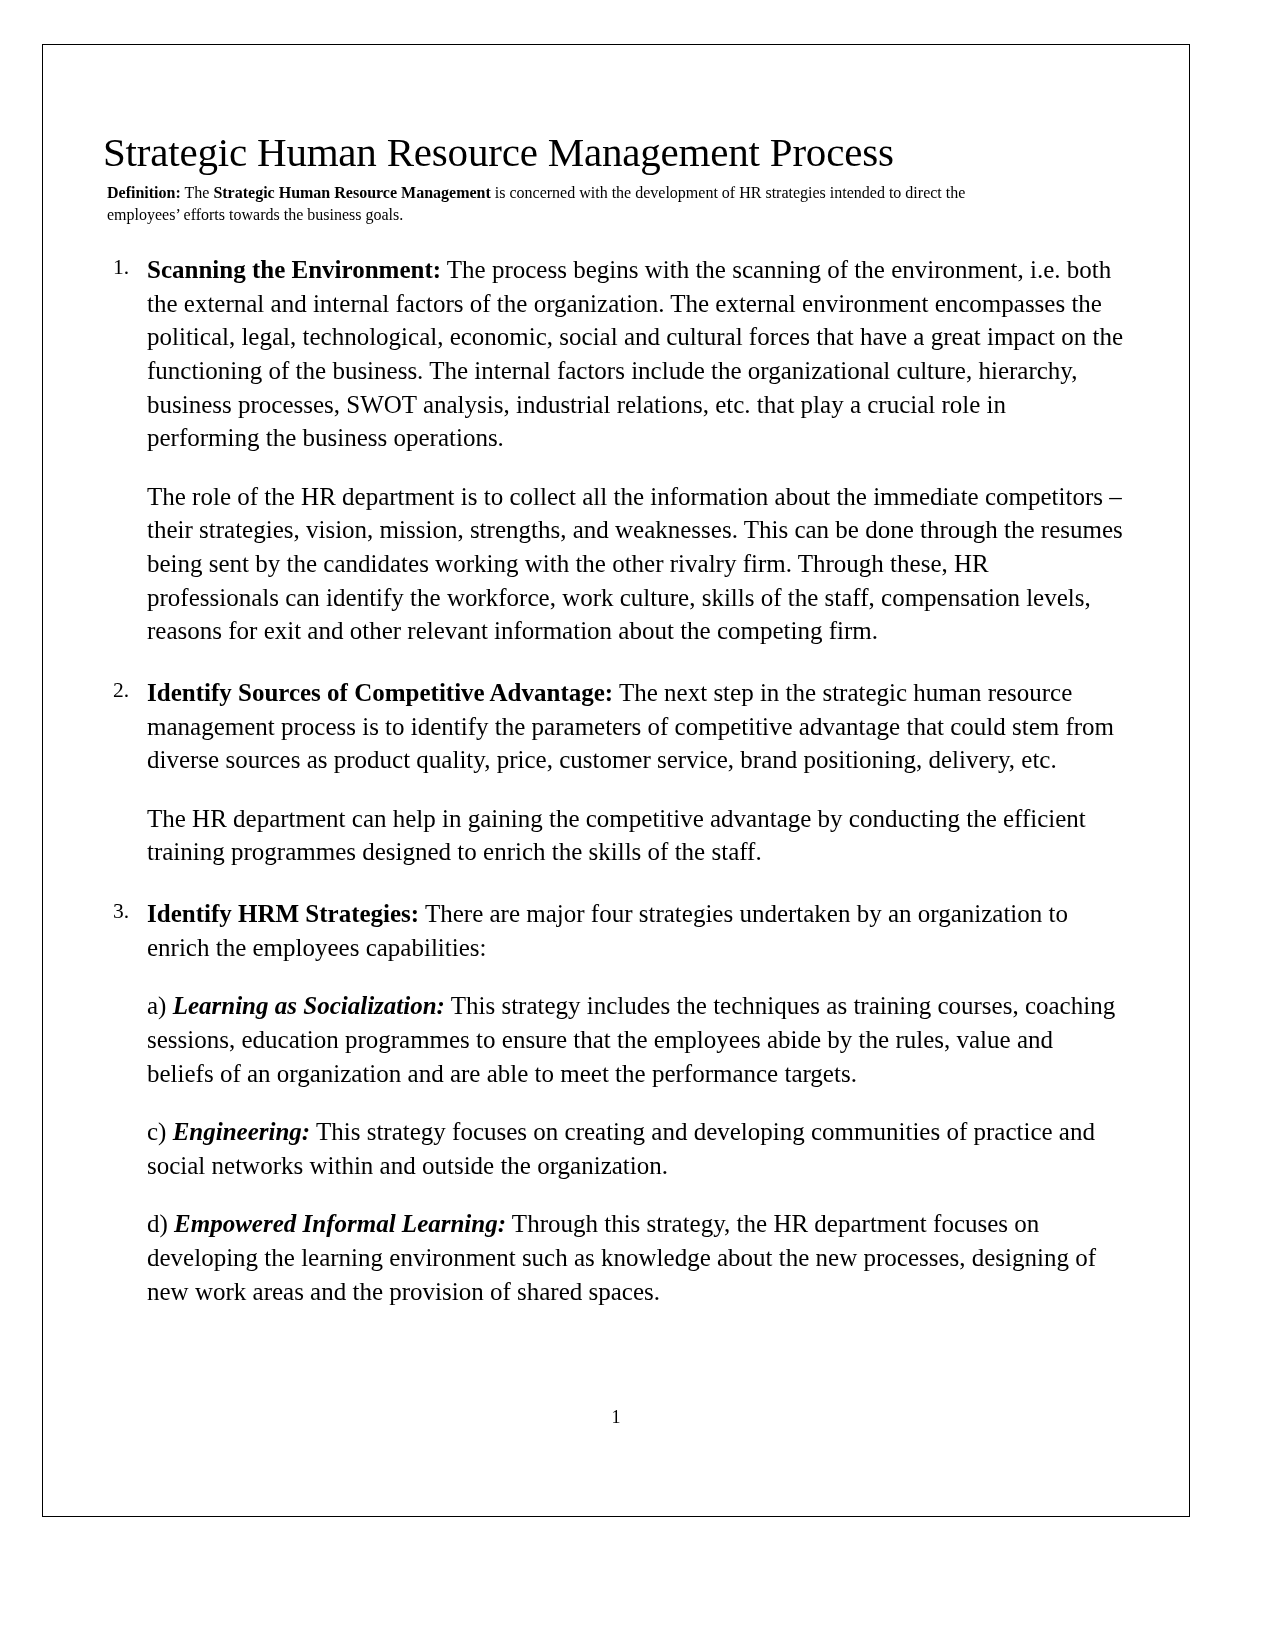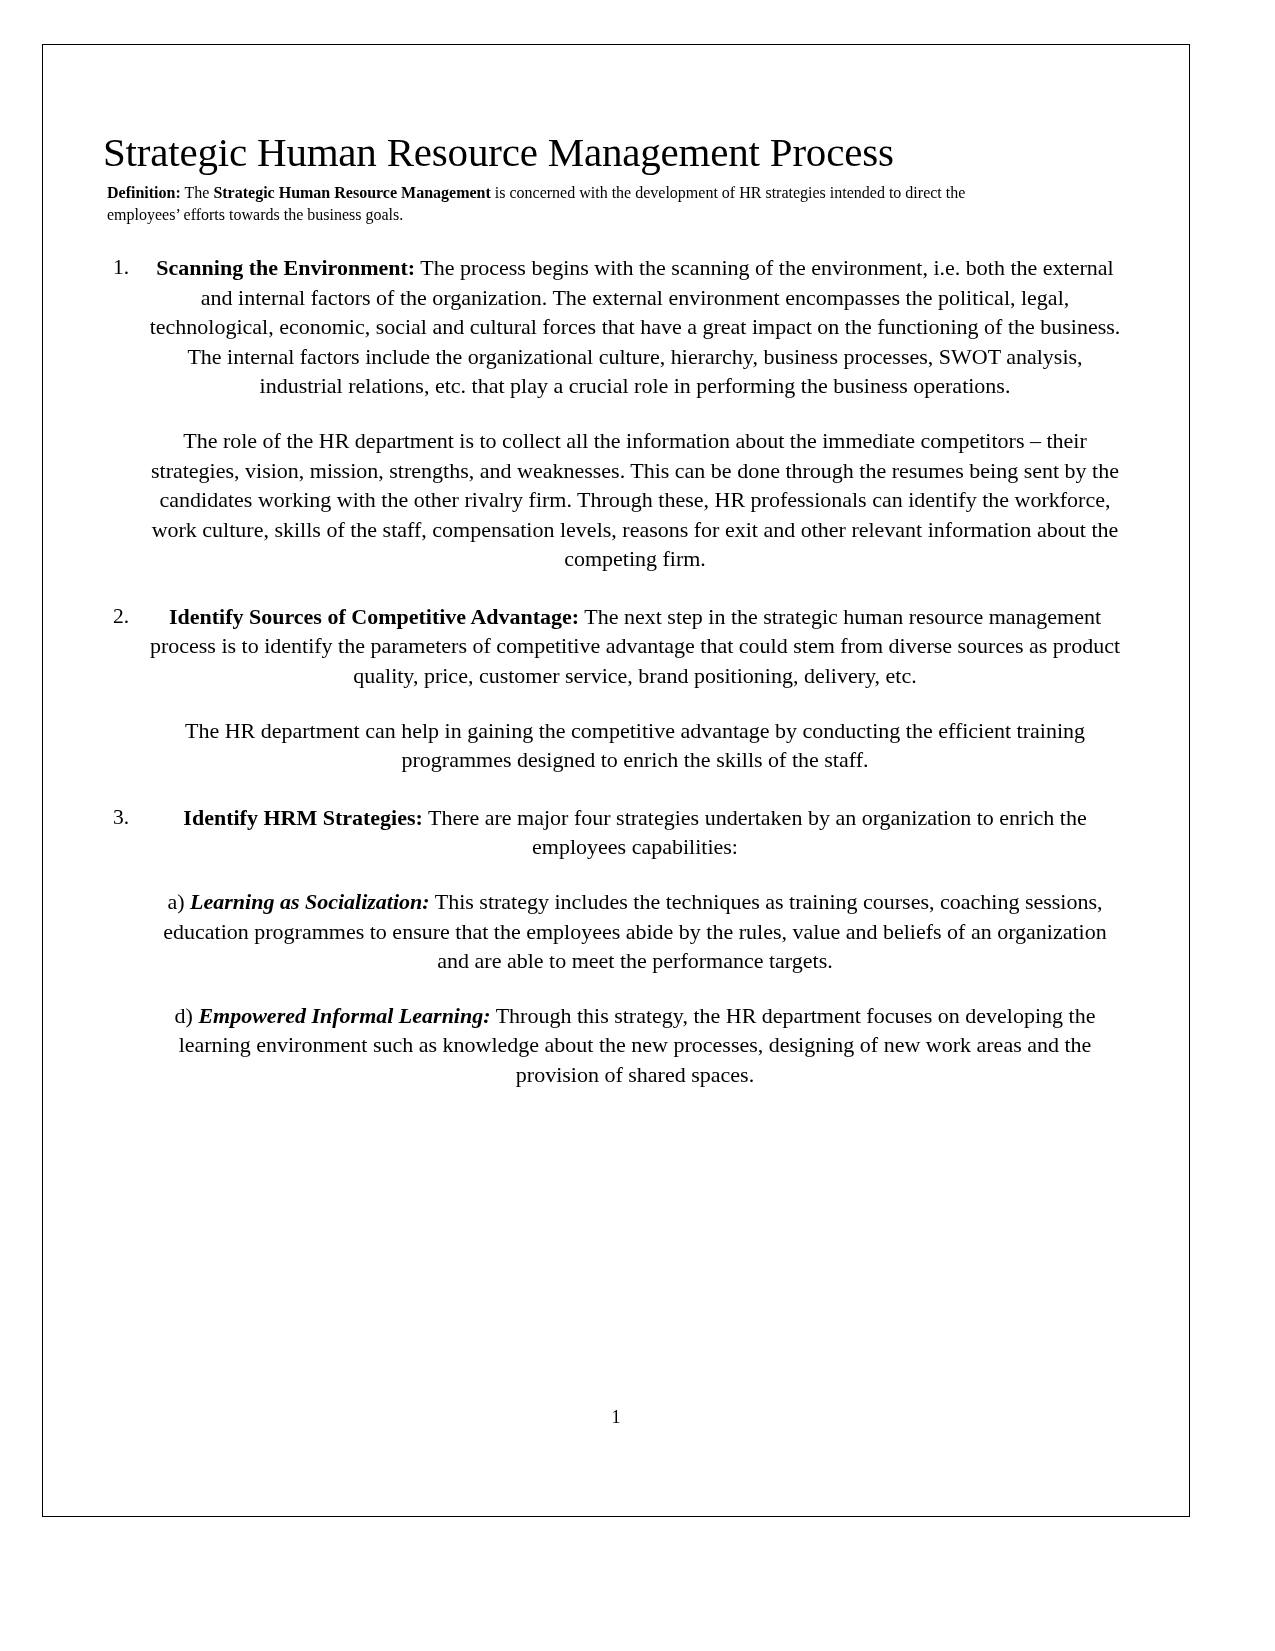--- a/index.html
+++ b/index.html
@@ -67,32 +67,32 @@
   ol.main-list > li::before {
     content: counter(item) ".";
     position: absolute;
     left: 10px;
     top: 0;
     font-size: 21.5px;
     line-height: 1.35;
   }
 
   p.para {
-    font-size: 22px;
+    font-size: 25px;
     line-height: 1.345;
     margin: 0;
-    text-align: center;
+    text-align: left;
   }
 
   p.para + p.para {
     margin-top: 25px;
   }
 
   .sub-list {
-    margin: 8px;
+    margin: 0;
     padding: 0;
     list-style: none;
   }
 
   .sub-list li {
     margin-top: 25px;
   }
 
   .lead {
     font-weight: bold;
@@ -141,20 +141,23 @@
       </li>
 
       <li>
         <p class="para"><span class="lead">Identify HRM Strategies:</span><span> There are major four strategies undertaken by an organization to enrich the employees capabilities:</span></p>
 
         <ul class="sub-list">
           <li>
             <p class="para"><span>a) </span><span class="lead-italic">Learning as Socialization:</span><span> This strategy includes the techniques as training courses, coaching sessions, education programmes to ensure that the employees abide by the rules, value and beliefs of an organization and are able to meet the performance targets.</span></p>
           </li>
           <li>
+            <p class="para"><span>c) </span><span class="lead-italic">Engineering:</span><span> This strategy focuses on creating and developing communities of practice and social networks within and outside the organization.</span></p>
+          </li>
+          <li>
             <p class="para"><span>d) </span><span class="lead-italic">Empowered Informal Learning:</span><span> Through this strategy, the HR department focuses on developing the learning environment such as knowledge about the new processes, designing of new work areas and the provision of shared spaces.</span></p>
           </li>
         </ul>
       </li>
 
     </ol>
   </div>
 
   <div class="page-number">1</div>
 

